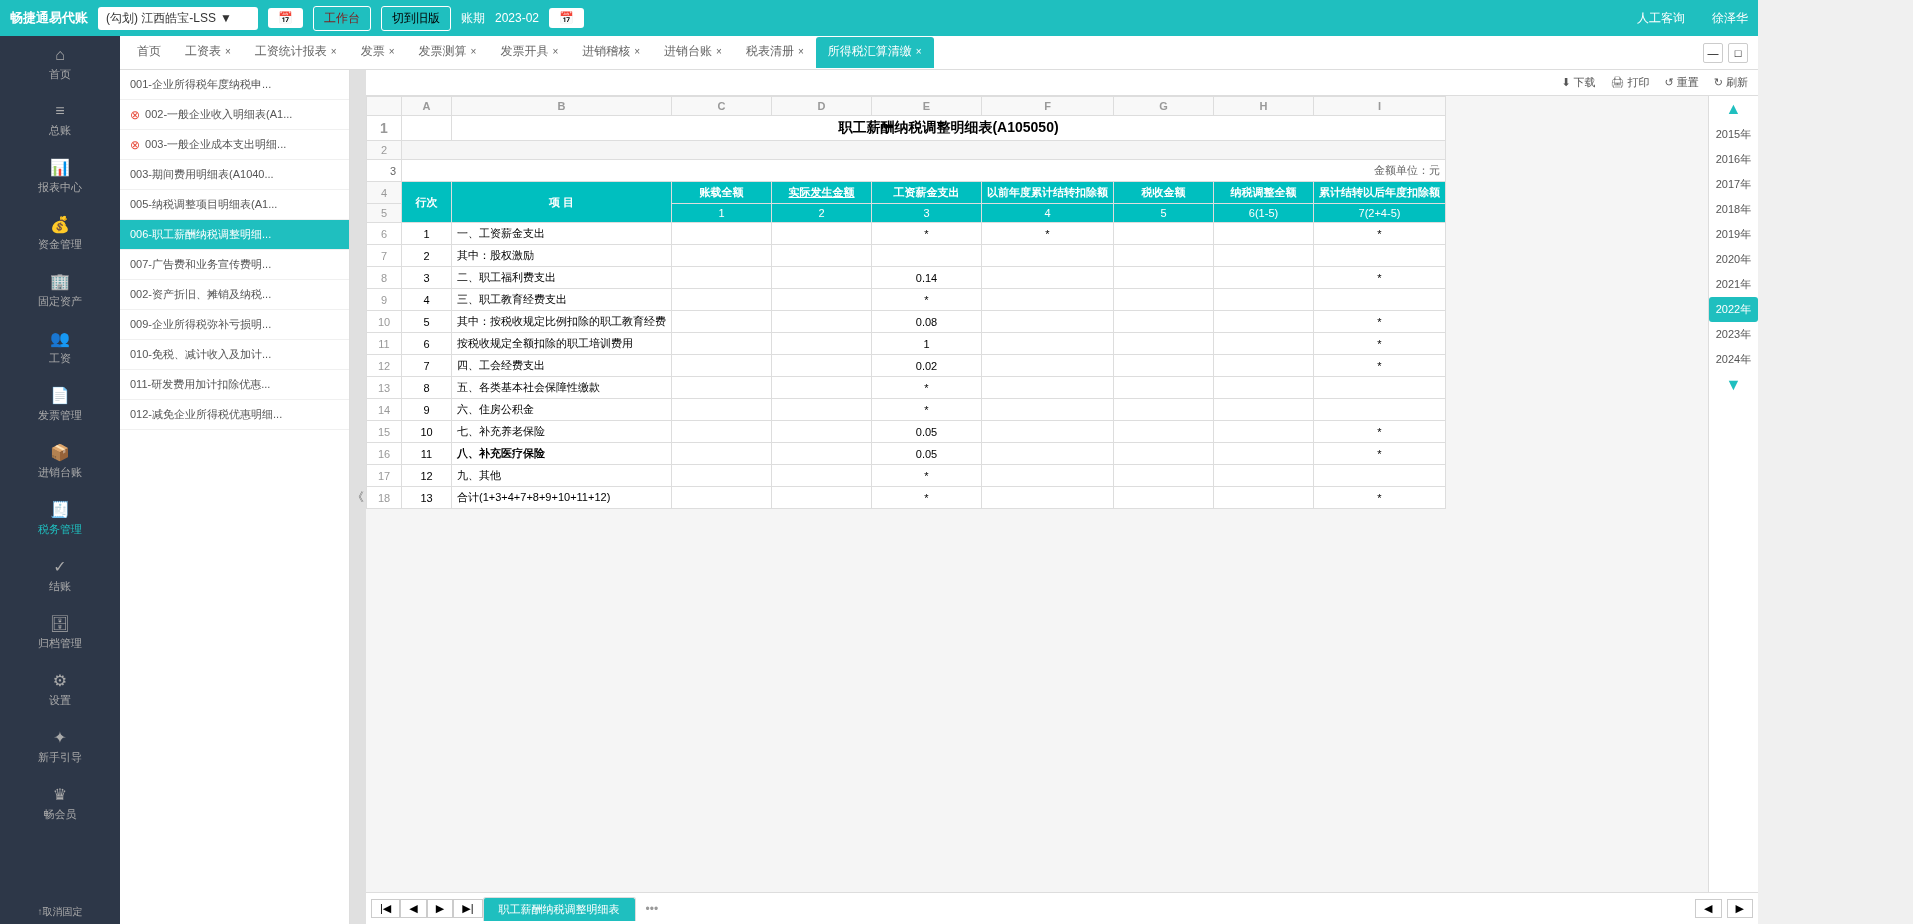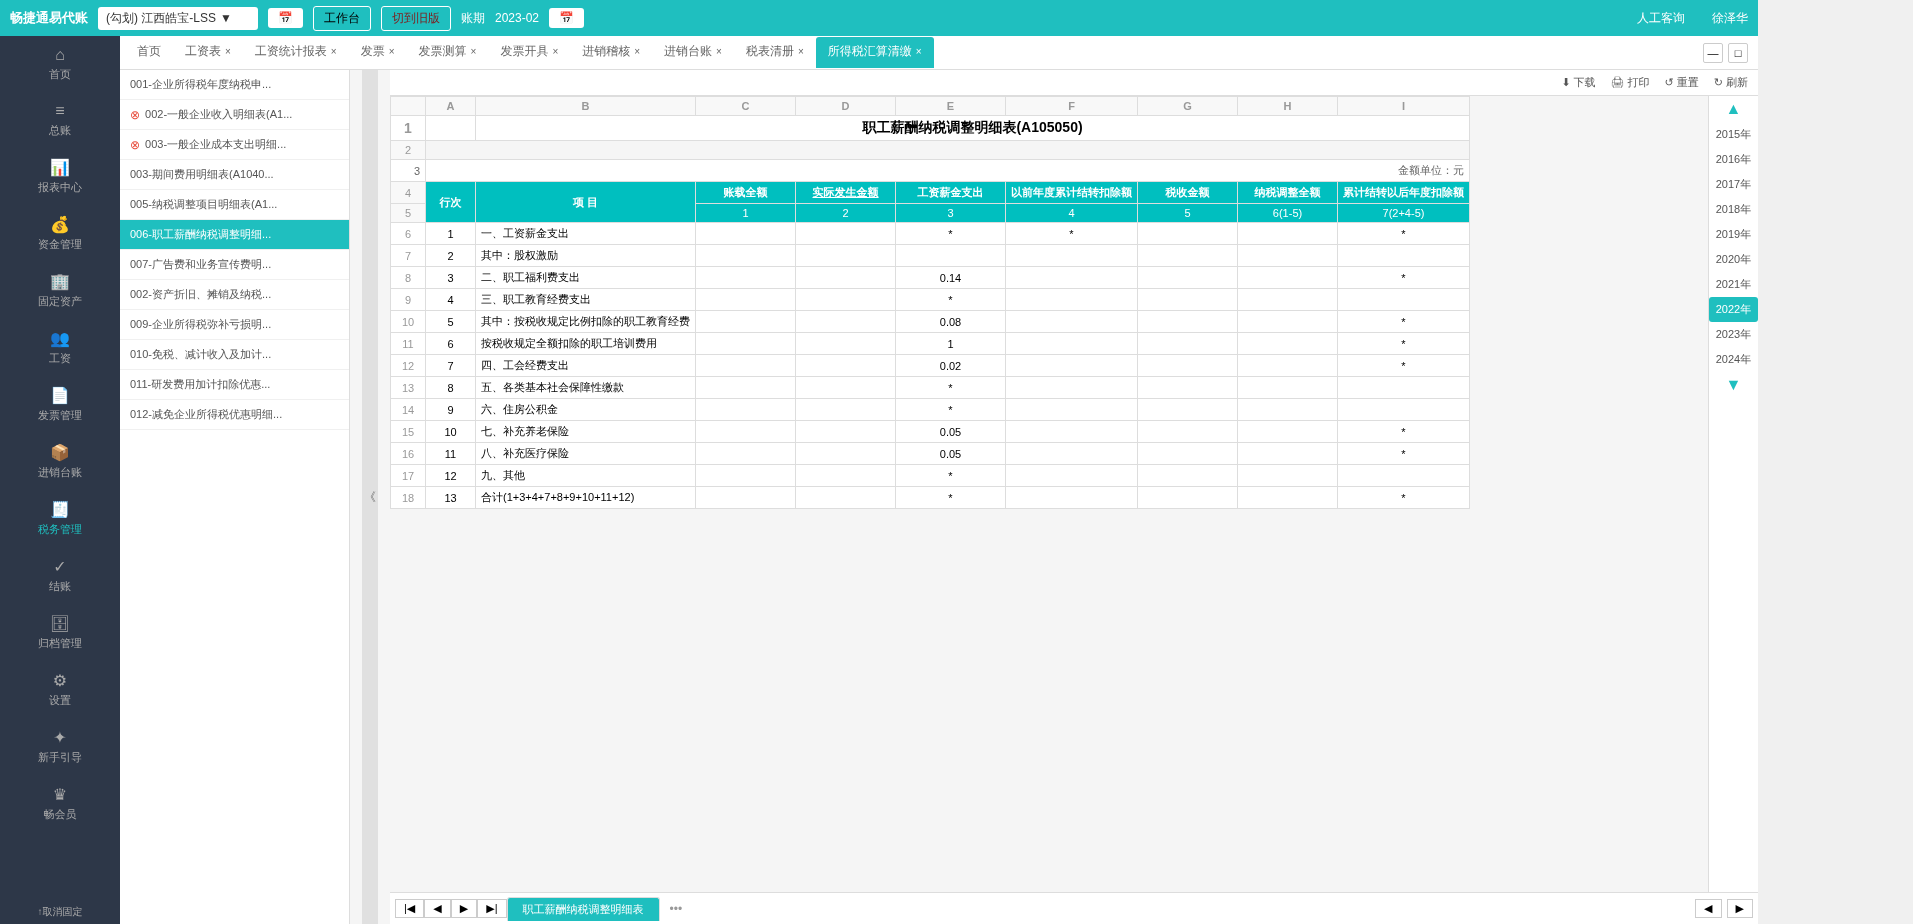--- a/index.html
+++ b/index.html
@@ -4,22 +4,22 @@
   <style>
     * { box-sizing: border-box; margin: 0; padding: 0; }
     body { font-family: 'Microsoft YaHei', Arial, sans-serif; font-size: 12px; background: #f0f0f0; overflow: hidden; }
 
     
     .app-container { display: flex; flex-direction: column; height: 924px; width: 1758px; }
     .top-bar { height: 36px; background: #1fbfbf; display: flex; align-items: center; padding: 0 10px; gap: 10px; flex-shrink: 0; }
     .top-bar-logo { color: white; font-size: 13px; font-weight: bold; white-space: nowrap; }
     .company-selector { background: white; border: none; border-radius: 3px; padding: 3px 8px; font-size: 12px; color: #333; display: flex; align-items: center; gap: 4px; cursor: pointer; min-width: 160px; }
     .top-bar-btn { background: white; border: none; border-radius: 3px; padding: 3px 10px; font-size: 12px; color: #333; cursor: pointer; }
-    .top-bar-btn.active { background: #1fbfbf; color: #000000; border: 1px solid white; }
-    .top-bar-btn.outline { background: transparent; color: #7f1d1d; border: 1px solid white; border-radius: 3px; padding: 3px 10px; }
+    .top-bar-btn.active { background: #1fbfbf; color: #7f1d1d; border: 1px solid white; }
+    .top-bar-btn.outline { background: transparent; color: #000000; border: 1px solid white; border-radius: 3px; padding: 3px 10px; }
     .period-label { color: white; font-size: 12px; }
     .spacer { flex: 1; }
     .top-bar-right { display: flex; align-items: center; gap: 15px; color: white; font-size: 12px; }
 
     .main-layout { display: flex; flex: 1; overflow: hidden; }
 
     
     .sidebar { width: 120px; background: #2d3748; display: flex; flex-direction: column; flex-shrink: 0; }
     .sidebar-item { display: flex; flex-direction: column; align-items: center; padding: 10px 5px; color: #aaa; font-size: 11px; cursor: pointer; gap: 3px; }
     .sidebar-item.active { color: #1fbfbf; }
@@ -31,21 +31,21 @@
     
     .tab-bar { background: white; display: flex; align-items: center; border-bottom: 1px solid #ddd; flex-shrink: 0; padding: 0 5px; height: 34px; }
     .tab { padding: 6px 12px; font-size: 12px; color: #666; cursor: pointer; border-bottom: 2px solid transparent; white-space: nowrap; display: flex; align-items: center; gap: 4px; }
     .tab.active { color: white; background: #1fbfbf; border-radius: 3px 3px 0 0; }
     .tab-close { font-size: 10px; cursor: pointer; }
     .tab-spacer { flex: 1; }
     .tab-controls { display: flex; gap: 5px; padding-right: 5px; }
     .tab-ctrl-btn { background: none; border: 1px solid #ccc; width: 20px; height: 20px; font-size: 11px; cursor: pointer; border-radius: 2px; }
 
     
-    .page-content { flex: 1; display: flex; overflow: hidden; gap: 12px; }
+    .page-content { flex: 1; display: flex; overflow: hidden; }
 
     
     .list-panel { width: 230px; background: white; border-right: 1px solid #ddd; overflow-y: auto; flex-shrink: 0; }
     .list-item { padding: 7px 10px; font-size: 11px; color: #555; cursor: pointer; border-bottom: 1px solid #f0f0f0; display: flex; align-items: center; gap: 5px; }
     .list-item.active { background: #1fbfbf; color: white; }
     .list-item .err-icon { color: #e74c3c; font-size: 12px; }
 
     
     .spreadsheet-area { flex: 1; display: flex; flex-direction: column; overflow: hidden; }
 
@@ -474,21 +474,21 @@
     <td class="col-d" style="text-align:center;border:1px solid #ddd;padding:3px 5px;"></td>
     <td class="col-e" style="text-align:center;border:1px solid #ddd;padding:3px 5px;">0.05</td>
     <td class="col-f" style="text-align:center;border:1px solid #ddd;padding:3px 5px;"></td>
     <td class="col-g" style="text-align:center;border:1px solid #ddd;padding:3px 5px;"></td>
     <td class="col-h" style="text-align:center;border:1px solid #ddd;padding:3px 5px;"></td>
     <td class="col-i" style="text-align:center;border:1px solid #ddd;padding:3px 5px;">*</td>
   </tr>
                     <tr class="data-row">
     <td class="row-num-col">16</td>
     <td class="col-a" style="text-align:center;border:1px solid #ddd;padding:3px 5px;">11</td>
-    <td class="col-b" style="border:1px solid #ddd;padding:3px 5px;">八、补充医疗保险</td>
+    <td class="col-b" style="border:1px solid #ddd;padding:3px 5px;font-weight:bold;">八、补充医疗保险</td>
     <td class="col-c" style="text-align:center;border:1px solid #ddd;padding:3px 5px;"></td>
     <td class="col-d" style="text-align:center;border:1px solid #ddd;padding:3px 5px;"></td>
     <td class="col-e" style="text-align:center;border:1px solid #ddd;padding:3px 5px;">0.05</td>
     <td class="col-f" style="text-align:center;border:1px solid #ddd;padding:3px 5px;"></td>
     <td class="col-g" style="text-align:center;border:1px solid #ddd;padding:3px 5px;"></td>
     <td class="col-h" style="text-align:center;border:1px solid #ddd;padding:3px 5px;"></td>
     <td class="col-i" style="text-align:center;border:1px solid #ddd;padding:3px 5px;">*</td>
   </tr>
                     <tr class="data-row">
     <td class="row-num-col">17</td>

